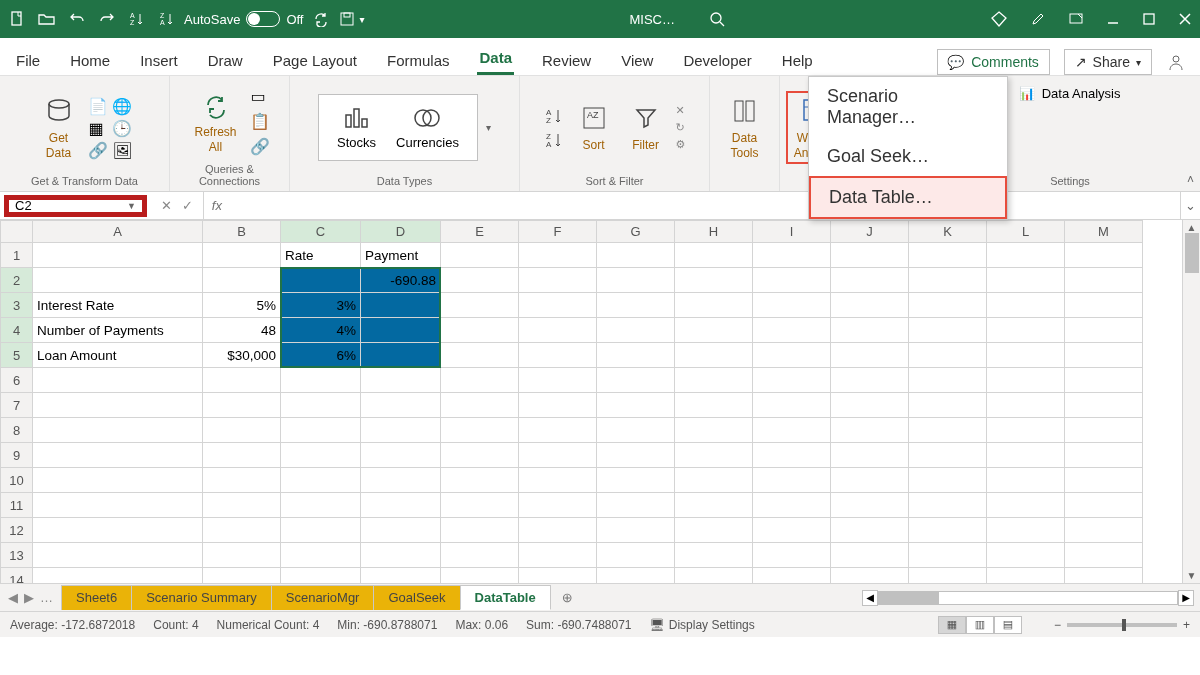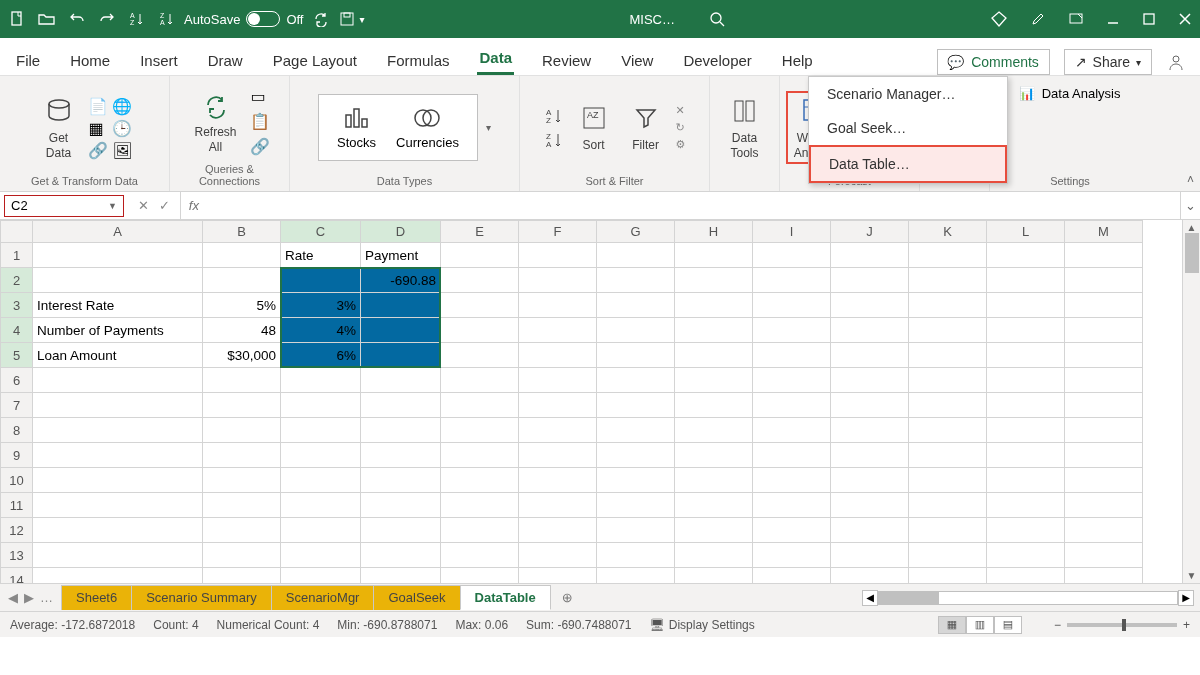--- a/index.html
+++ b/index.html
@@ -21,36 +21,36 @@
 .ribbontabs .tab.active { color:#217346; font-weight:600; border-bottom:3px solid #217346; }
 .ribbontabs .right { margin-left:auto; display:flex; gap:14px; align-items:center; }
 .btn-outline { border:1px solid #bfbfbf; padding:4px 10px; font-size:14px; display:flex; align-items:center; gap:6px; }
 .btn-outline.green { color:#217346; }
 
 
 .ribbon { height:116px; background:#f3f2f1; border-bottom:1px solid #d4d4d4; display:flex; position:relative; }
 .group { border-right:1px solid #e1e1e1; padding:4px 8px 2px; display:flex; flex-direction:column; align-items:center; justify-content:space-between; }
 .group .content { display:flex; align-items:center; gap:8px; flex:1; }
 .group .label { font-size:11px; color:#666; text-align:center; padding-bottom:2px; }
-.bigbtn { display:flex; flex-direction:column; align-items:center; gap:4px; font-size:12px; color:#404040; padding:2px 6px; text-align:center; line-height:1.2; }
+.bigbtn { display:flex; flex-direction:column; align-items:center; gap:4px; font-size:12px; color:#a16207; padding:2px 6px; text-align:center; line-height:1.2; }
 .bigbtn .icn { width:32px; height:32px; display:flex; align-items:center; justify-content:center; }
 .smallgrid { display:grid; grid-template-columns:repeat(2,20px); gap:4px; }
 .smallgrid .c { width:18px; height:18px; }
 .highlight-red { border:2px solid #e74c3c; }
 .stocks-box { display:flex; gap:20px; border:1px solid #c0c0c0; background:#fff; padding:10px 18px; align-items:center; }
 .dt-item { display:flex; flex-direction:column; align-items:center; font-size:13px; gap:4px;}
 
 
 .dropdown { position:absolute; left:808px; top:0px; width:200px; background:#fff; border:1px solid #c8c8c8; box-shadow:2px 2px 6px rgba(0,0,0,.2); z-index:50; }
-.dropdown .item { padding:9px 18px; font-size:14px; color:#333; }
+.dropdown .item { padding:9px 18px; font-size:18px; color:#333; }
 .dropdown .item.hl { background:#fde9e8; border:2px solid #e74c3c; }
 
 
 .fbar { height:28px; border-bottom:1px solid #d4d4d4; display:flex; align-items:center; font-size:13px; }
-.namebox { width:120px; border:1px solid #b91c1c; margin:2px 4px; height:22px; display:flex; align-items:center; padding:0 6px; justify-content:space-between;}
+.namebox { width:143px; border:5px solid #b91c1c; margin:2px 4px; height:22px; display:flex; align-items:center; padding:0 6px; justify-content:space-between;}
 .namebox .dd { font-size:9px; color:#666;}
 .fbar .icons { display:flex; gap:10px; padding:0 10px; color:#888; border-right:1px solid #d4d4d4; height:100%; align-items:center;}
 .fbar .fx { font-style:italic; padding:0 8px; color:#737373;}
 .fxinput { flex:1; border:none; height:100%; padding:0 6px; font-size:13px; }
 .fbar .expand { width:20px; text-align:center; color:#666; border-left:1px solid #d4d4d4; height:100%; display:flex; align-items:center; justify-content:center;}
 
 
 .gridwrap { position:relative; height:363px; display:flex; }
 .grid { flex:1; overflow:hidden; position:relative; }
 table.sheet { border-collapse:collapse; table-layout:fixed; }

